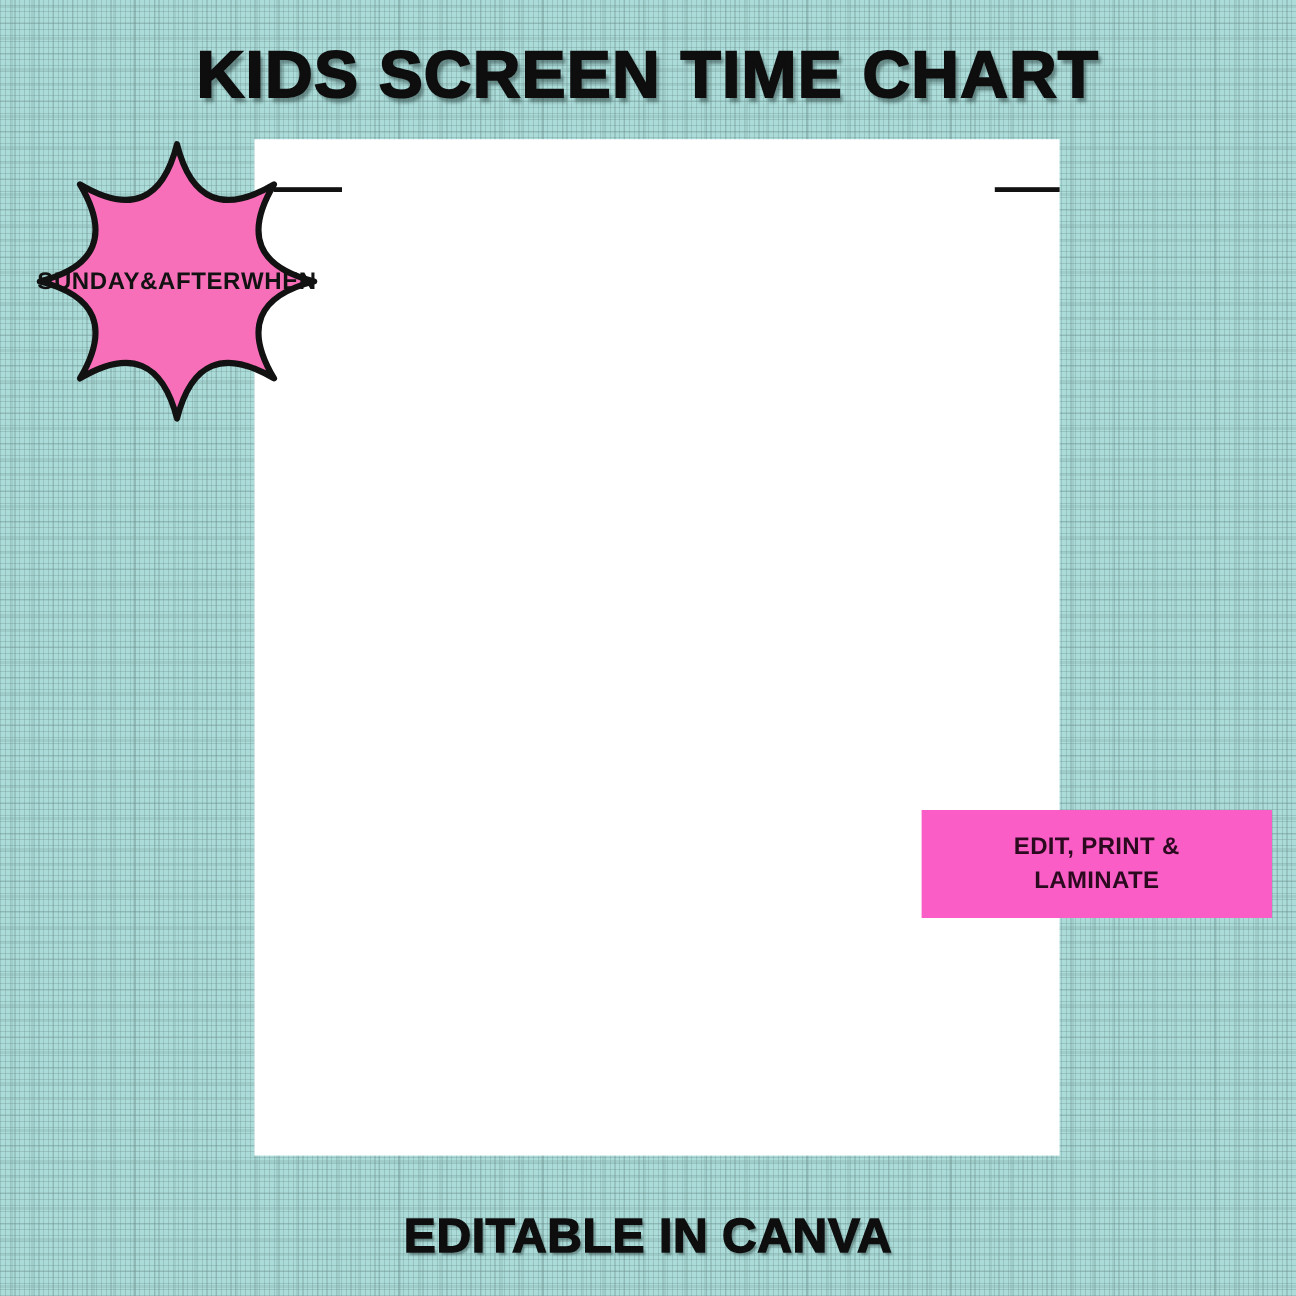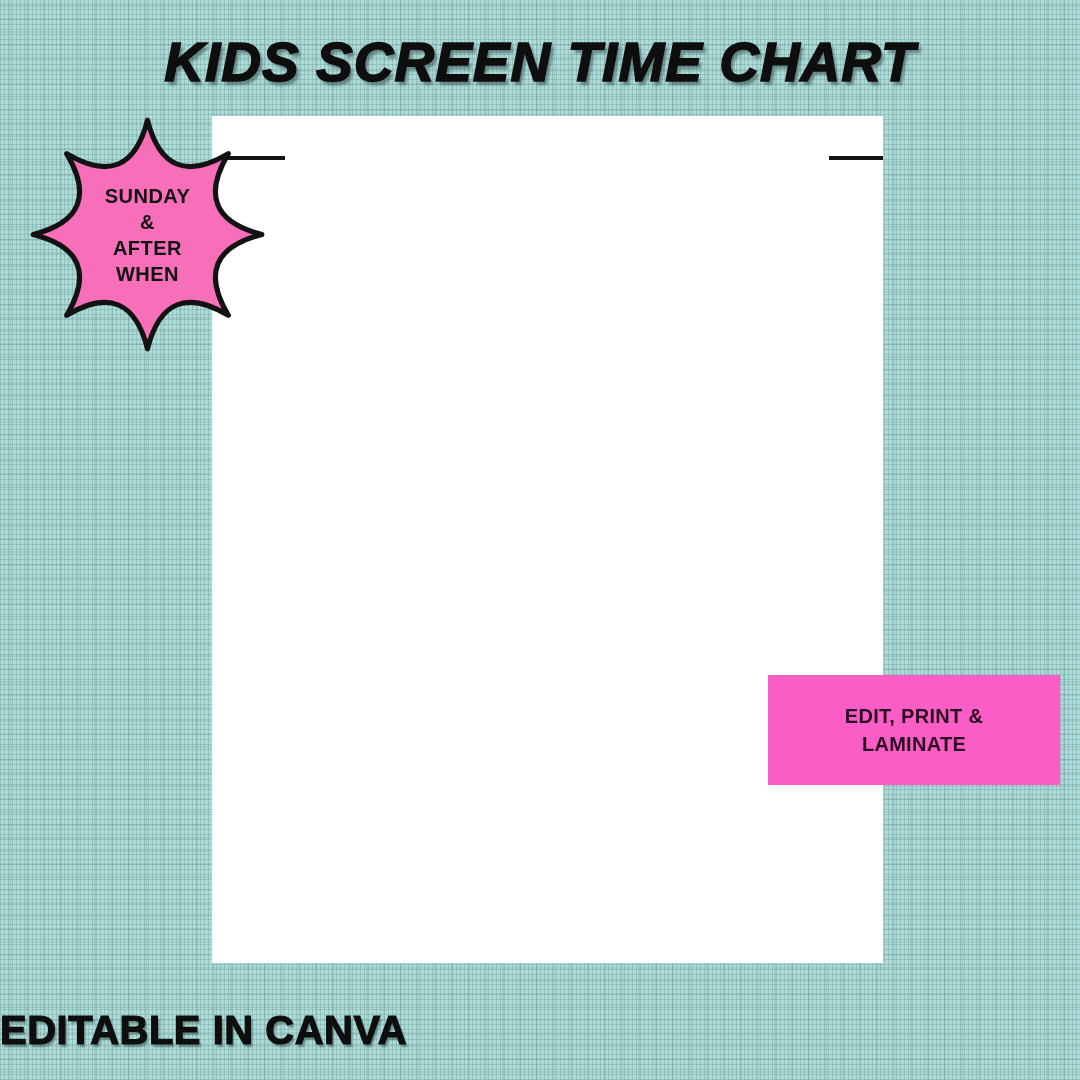--- a/index.html
+++ b/index.html
@@ -12,21 +12,20 @@
       repeating-linear-gradient(90deg, rgba(104,138,135,.30) 0 1px, transparent 1px 4px),
       repeating-linear-gradient(0deg, transparent 0 7px, rgba(116,152,149,.22) 7px 9px, transparent 9px 13px),
       repeating-linear-gradient(90deg, transparent 0 9px, rgba(116,152,149,.22) 9px 11px, transparent 11px 17px);
   }
   
   .page-title{
     position:absolute;top:30px;left:0;width:100%;text-align:center;
     font-size:55px;font-weight:bold;letter-spacing:1px;color:var(--title-text,#0e0e0e);
     -webkit-text-stroke:1.6px var(--title-text,#0e0e0e);
     text-shadow:3px 4px 3px rgba(45,70,68,.55);
-    font-style:italic;
   }
   
   .card{position:absolute;left:212px;top:116px;width:671px;height:847px;background:var(--card,#fff);z-index:1;}
   .dash{position:absolute;height:4px;background:#121212;top:156px;z-index:2;}
   .dash-left{left:228px;width:57px;}
   .dash-right{left:829px;width:54px;}
   .card-heading{
     position:absolute;left:212px;top:140px;width:671px;text-align:center;
     font-family:"Liberation Serif",serif;font-weight:bold;font-size:34px;letter-spacing:3px;color:#141414;
   }
@@ -66,34 +65,34 @@
     border:3.2px solid var(--accent);border-radius:3px;background:#fff;
   }
   
   .note1{position:absolute;left:212px;top:730px;width:671px;text-align:center;white-space:nowrap;
     font-size:16px;font-weight:bold;letter-spacing:.4px;color:#141414;}
   .note2{position:absolute;left:212px;top:773px;width:671px;text-align:center;white-space:nowrap;
     font-size:15px;font-weight:bold;letter-spacing:.2px;color:#141414;}
   
   .starburst{position:absolute;left:25px;top:112px;width:245px;height:245px;z-index:4;}
   .starburst svg{position:absolute;inset:0;width:100%;height:100%;}
-  .star-text{position:absolute;inset:0;display:flex;flex-direction:column;align-items:center;justify-content:center;}
+  .star-text{position:absolute;inset:0;display:flex;align-items:center;justify-content:center;}
   .star-line{font-size:20px;font-weight:bold;color:#121212;line-height:26px;letter-spacing:.5px;}
   
   .banner{
-    position:absolute;left:768px;top:675px;width:292px;height:110px;z-index:6;
+    position:absolute;left:768px;top:675px;width:292px;height:90px;z-index:6;
     background:var(--banner-pink,#fa5ec6);display:flex;align-items:center;justify-content:center;
   }
   .banner-label{
     width:190px;text-align:center;font-size:20px;font-weight:bold;line-height:1.4;
     color:var(--banner-text,#2b0a20);letter-spacing:.3px;
   }
   
   .page-footer{
-    position:absolute;top:1008px;left:0;width:100%;text-align:left;
+    position:absolute;top:1008px;left:0;width:100%;text-align:center;
     font-size:40px;font-weight:bold;letter-spacing:.5px;color:var(--title-text,#0e0e0e);
     -webkit-text-stroke:1.2px var(--title-text,#0e0e0e);
     text-shadow:2px 3px 2px rgba(45,70,68,.5);
   }
 </style>
 </head>
 <body>
 
 <div class="stage">
 

